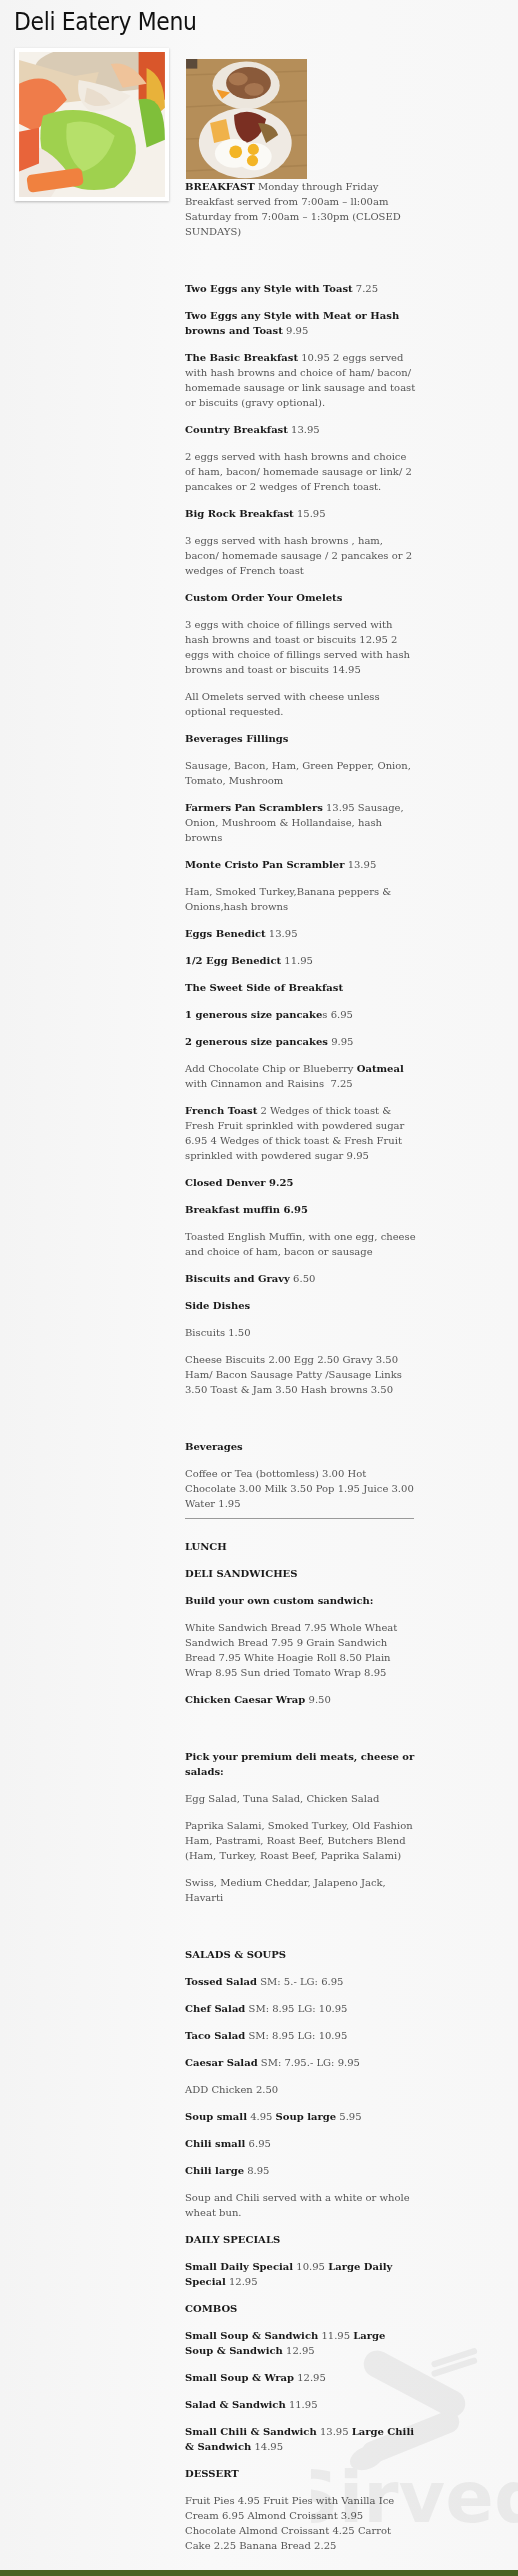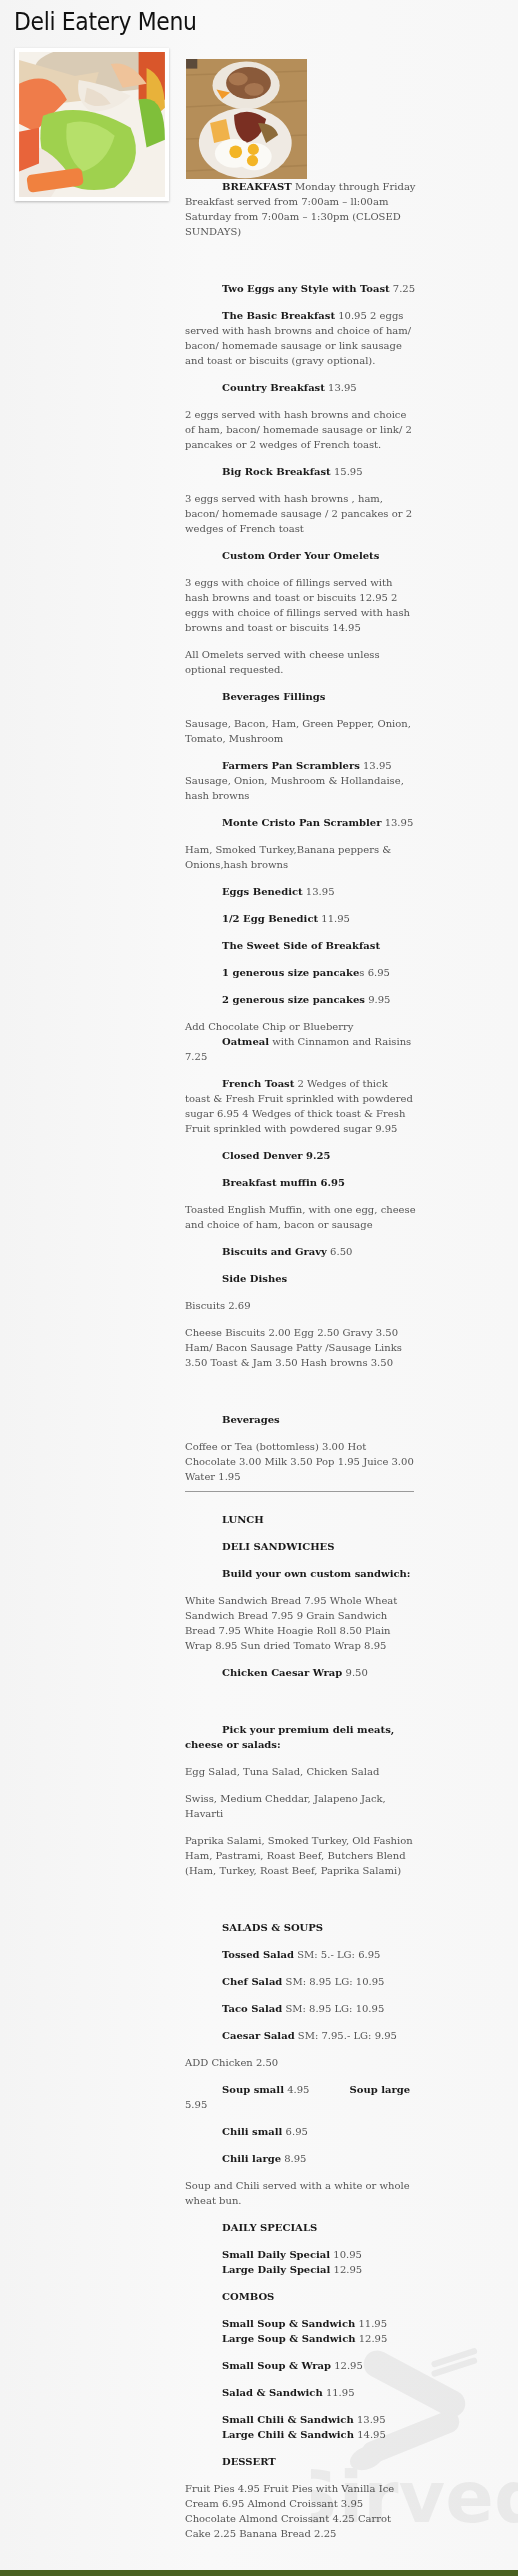--- a/index.html
+++ b/index.html
@@ -45,21 +45,21 @@
   }
   .content {
     position: absolute;
     left: 185px; top: 179px;
     width: 231px;
     font-size: 10px;
     line-height: 15px;
     color: #555;
   }
   .content p { margin: 0 0 12px 0; }
-  .content b, .content strong { color: #1a1a1a; margin-left: 37px; }
+  .content b, .content strong { color: #1a1a1a; }
   .content .i { }
   .content .gap { height: 30px; }
   .content hr {
     border: none;
     border-top: 0.8px solid #9a9a9a;
     margin: -4.8px 0 20px 0;
     width: 229px;
   }
   .watermark {
     position: absolute;
@@ -134,20 +134,24 @@
     <b>BREAKFAST</b>
     <span class="i">Monday through Friday Breakfast served from 7:00am – ll:00am Saturday from 7:00am – 1:30pm (CLOSED SUNDAYS)</span>
   </p>
   <div class="gap"></div>
 
   <p>
     <b>Two Eggs any Style with Toast</b>
     <span>7.25</span>
   </p>
   <p>
+    <b>Two Eggs any Style with Meat or Hash browns and Toast</b>
+    <span>9.95</span>
+  </p>
+  <p>
     <b>The Basic Breakfast</b>
     <span>10.95</span>
     <span class="i">2 eggs served with hash browns and choice of ham/ bacon/ homemade sausage or link sausage and toast or biscuits (gravy optional).</span>
   </p>
   <p>
     <b>Country Breakfast</b>
     <span>13.95</span>
   </p>
   <p class="i">2 eggs served with hash browns and choice of ham, bacon/ homemade sausage or link/ 2 pancakes or 2 wedges of French toast.</p>
   <p>
@@ -212,42 +216,42 @@
 
   <p><b>Closed Denver 9.25</b></p>
   <p><b>Breakfast muffin 6.95</b></p>
   <p class="i">Toasted English Muffin, with one egg, cheese and choice of ham, bacon or sausage</p>
   <p>
     <b>Biscuits and Gravy</b>
     <span>6.50</span>
   </p>
 
   <p><b>Side Dishes</b></p>
-  <p>Biscuits 2.69</p>
+  <p>Biscuits 1.50</p>
   <p>Cheese Biscuits 2.00 Egg 2.50 Gravy 3.50 Ham/ Bacon Sausage Patty /Sausage Links 3.50 Toast &amp; Jam 3.50 Hash browns 3.50</p>
   <div class="gap"></div>
 
   <p><b>Beverages</b></p>
   <p>Coffee or Tea (bottomless) 3.00 Hot Chocolate 3.00 Milk 3.50 Pop 1.95 Juice 3.00 Water 1.95</p>
   <hr>
 
   <p><b>LUNCH</b></p>
   <p><b>DELI SANDWICHES</b></p>
   <p><b>Build your own custom sandwich:</b></p>
   <p>White Sandwich Bread 7.95 Whole Wheat Sandwich Bread 7.95 9 Grain Sandwich Bread 7.95 White Hoagie Roll 8.50 Plain Wrap 8.95 Sun dried Tomato Wrap 8.95</p>
   <p>
     <b>Chicken Caesar Wrap</b>
     <span>9.50</span>
   </p>
   <div class="gap"></div>
 
   <p><b>Pick your premium deli meats, cheese or salads:</b></p>
   <p>Egg Salad, Tuna Salad, Chicken Salad</p>
+  <p>Paprika Salami, Smoked Turkey, Old Fashion Ham, Pastrami, Roast Beef, Butchers Blend (Ham, Turkey, Roast Beef, Paprika Salami)</p>
   <p>Swiss, Medium Cheddar, Jalapeno Jack, Havarti</p>
-  <p>Paprika Salami, Smoked Turkey, Old Fashion Ham, Pastrami, Roast Beef, Butchers Blend (Ham, Turkey, Roast Beef, Paprika Salami)</p>
   <div class="gap"></div>
 
   <p><b>SALADS &amp; SOUPS</b></p>
   <p>
     <b>Tossed Salad</b>
     <span>SM: 5.- LG: 6.95</span>
   </p>
   <p>
     <b>Chef Salad</b>
     <span>SM: 8.95 LG: 10.95</span>

